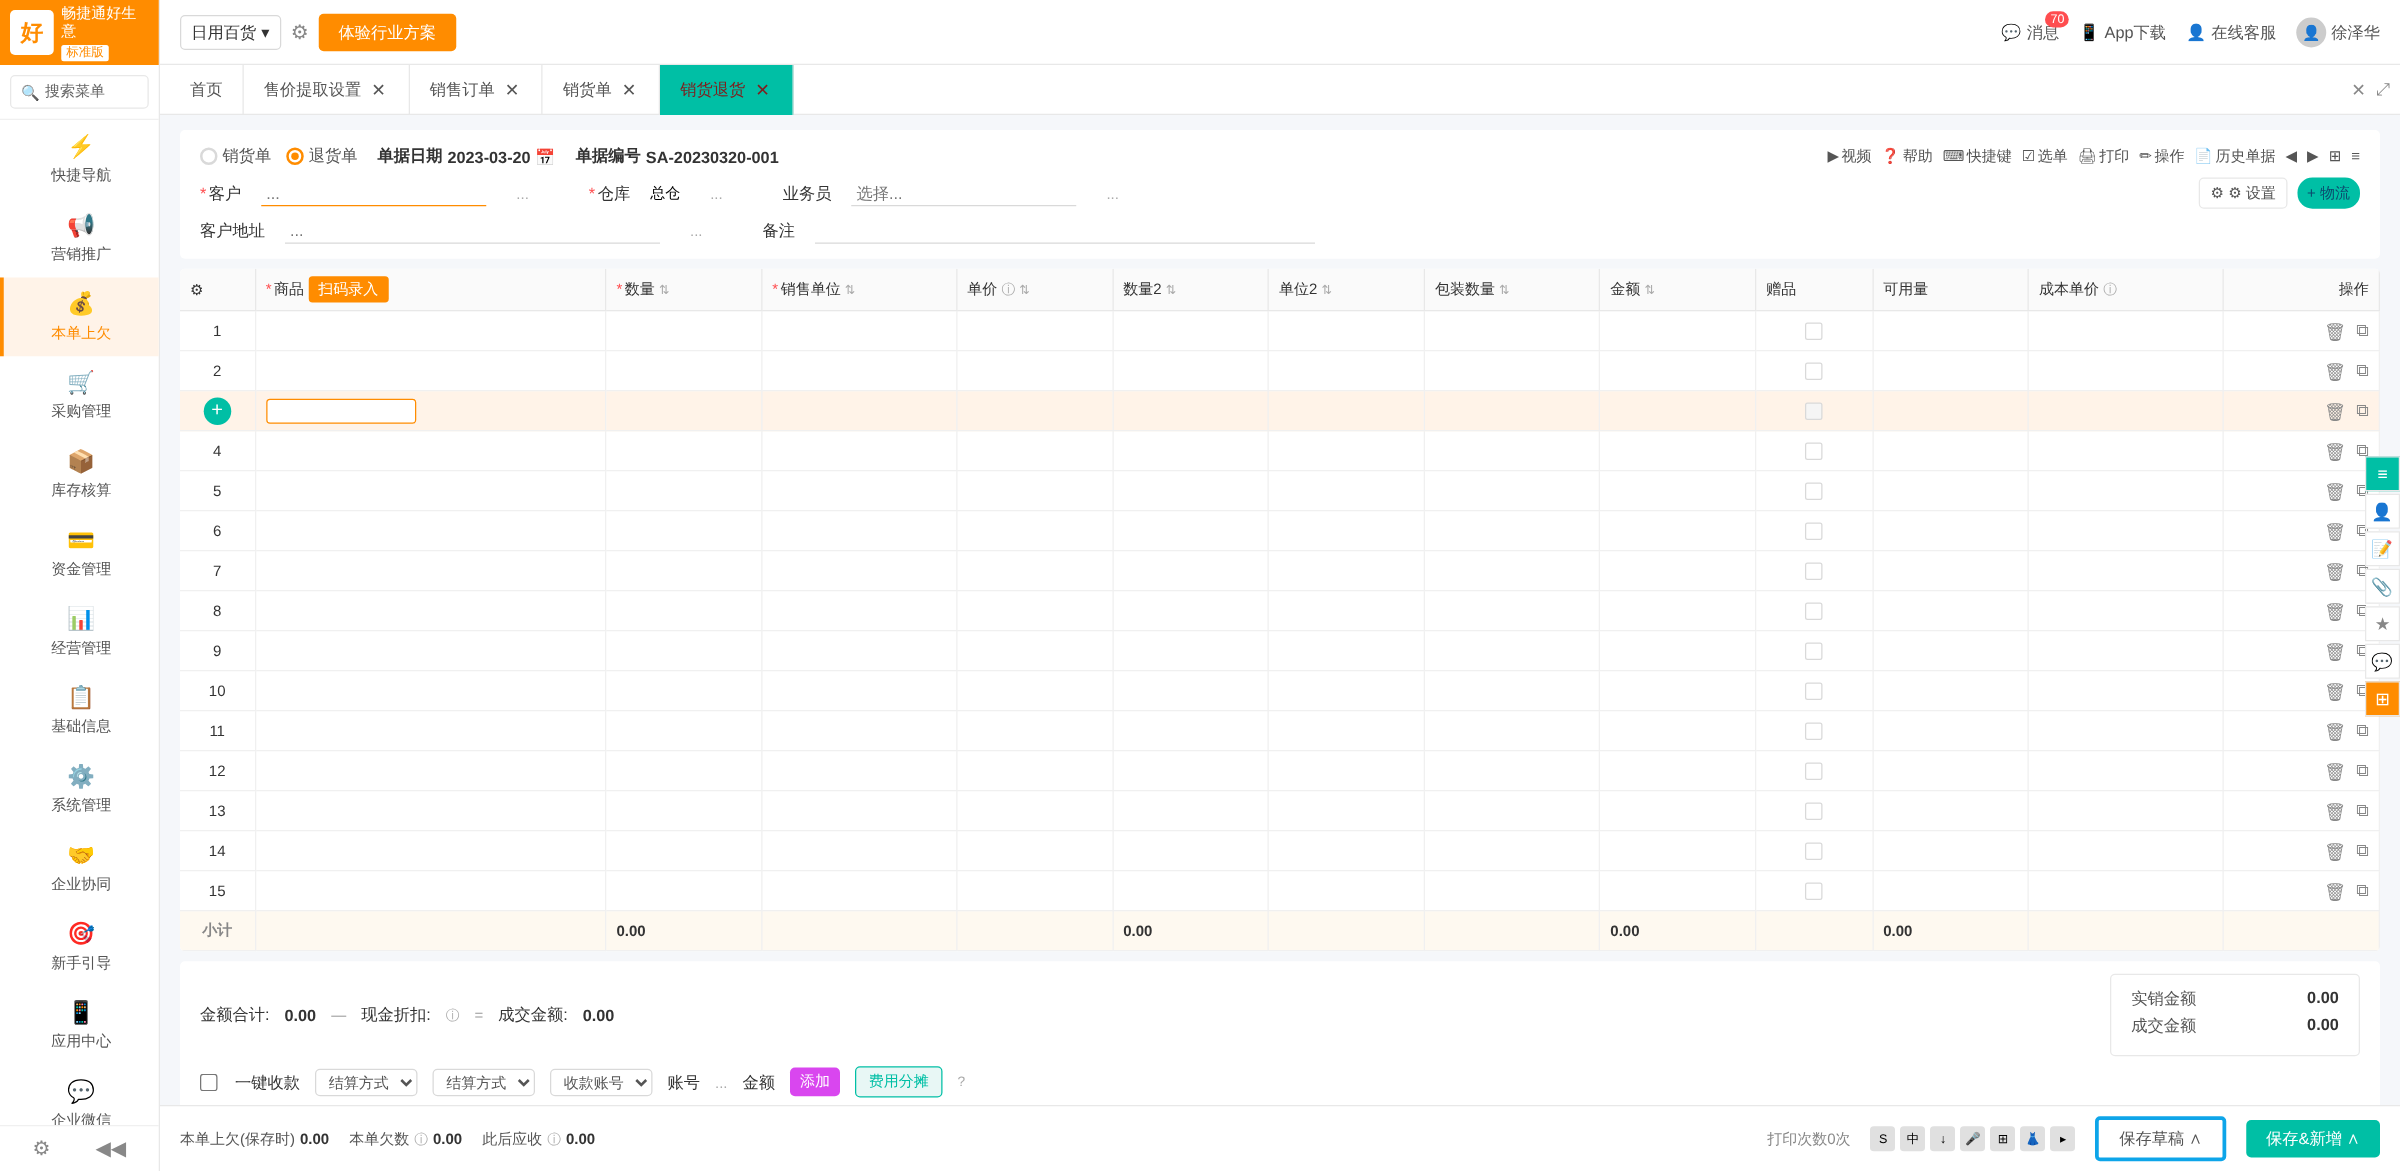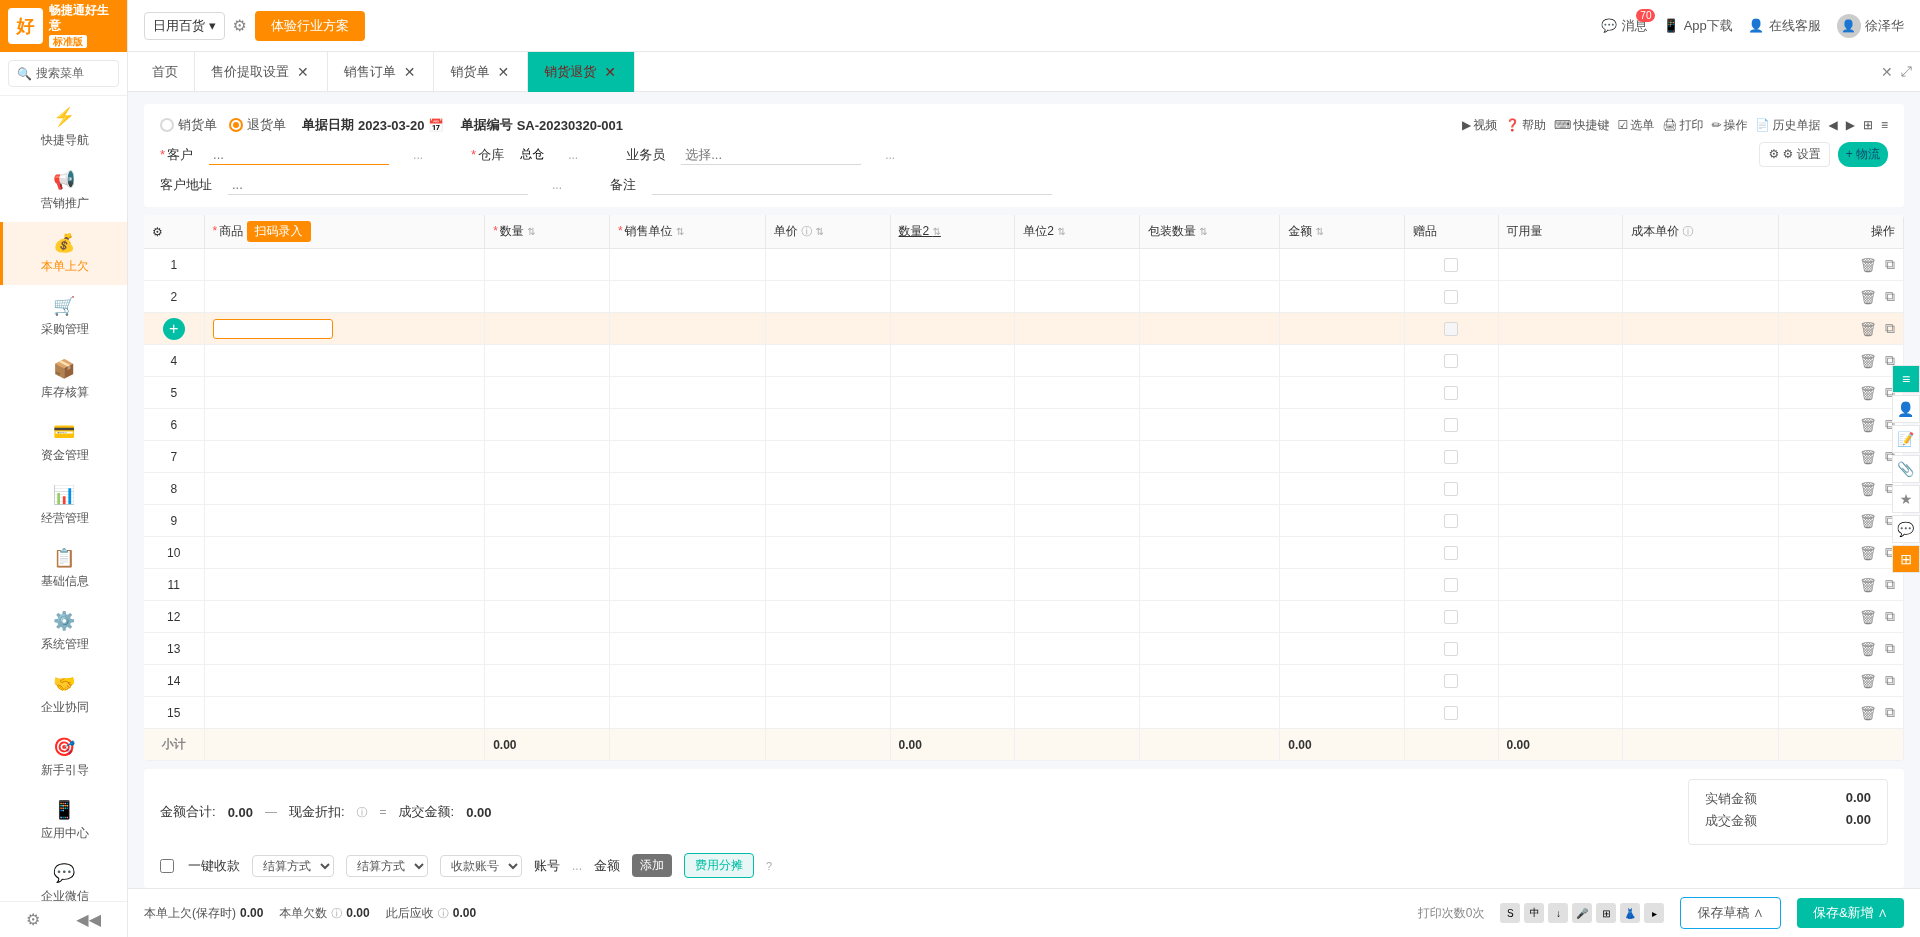--- a/index.html
+++ b/index.html
@@ -2,21 +2,21 @@
 <html><head>
   <meta charset="utf-8">
   <style>
     * { box-sizing: border-box; margin: 0; padding: 0; }
     body { font-family: 'Microsoft YaHei', sans-serif; font-size: 12px; background: #f5f5f5; display: flex; height: 937px; overflow: hidden; }
 
     
     .sidebar { width: 128px; background: #fff; display: flex; flex-direction: column; border-right: 1px solid #e8e8e8; flex-shrink: 0; }
     .sidebar-logo { background: #ff8c00; padding: 10px 8px; display: flex; align-items: center; gap: 6px; height: 52px; }
     .sidebar-logo-icon { width: 36px; height: 36px; background: #fff; border-radius: 4px; display: flex; align-items: center; justify-content: center; color: #ff8c00; font-size: 18px; font-weight: bold; }
-    .sidebar-logo-text { color: #fff; font-size: 12px; line-height: 1.3; font-weight: bold; }
+    .sidebar-logo-text { color: #fff; font-size: 12px; line-height: 1.3; }
     .sidebar-logo-badge { background: #fff; color: #ff8c00; font-size: 10px; padding: 1px 4px; border-radius: 2px; }
     .sidebar-search { padding: 8px; border-bottom: 1px solid #f0f0f0; }
     .sidebar-search-btn { width: 100%; background: none; border: 1px solid #e8e8e8; border-radius: 4px; padding: 4px 8px; font-size: 12px; color: #666; cursor: pointer; display: flex; align-items: center; gap: 4px; }
     .sidebar-nav { flex: 1; overflow-y: auto; }
     .sidebar-item { display: flex; flex-direction: column; align-items: center; padding: 10px 4px; cursor: pointer; color: #555; font-size: 12px; gap: 4px; border-left: 3px solid transparent; }
     .sidebar-item.active { background: #fff3e8; color: #ff8c00; border-left: 3px solid #ff8c00; }
     .sidebar-item-icon { font-size: 18px; }
     .sidebar-bottom { padding: 8px; display: flex; justify-content: space-around; border-top: 1px solid #f0f0f0; }
     .sidebar-bottom-btn { background: none; border: none; cursor: pointer; font-size: 16px; color: #888; }
 
@@ -84,35 +84,35 @@
     .summary-num { color: #ff8c00; }
     .info-icon { color: #aaa; cursor: pointer; font-size: 11px; }
 
     
     .form-footer { background: #fff; border-radius: 4px; padding: 10px 16px; margin-top: 8px; }
     .footer-row { display: flex; align-items: center; gap: 12px; flex-wrap: wrap; }
     .footer-label { font-size: 13px; color: #333; }
     .footer-amount { font-size: 13px; color: #333; font-weight: bold; }
     .footer-minus { color: #999; }
     .footer-equal { color: #999; }
-    .footer-add-btn { background: #737373; color: #fff; border: none; border-radius: 4px; padding: 3px 8px; font-size: 12px; cursor: pointer; }
+    .footer-add-btn { background: #d946ef; color: #fff; border: none; border-radius: 4px; padding: 3px 8px; font-size: 12px; cursor: pointer; }
     .footer-fee-btn { background: none; border: 1px solid #d9d9d9; border-radius: 4px; padding: 3px 10px; font-size: 12px; cursor: pointer; color: #555; }
     .footer-fee-active { background: #e8f7f5; border-color: #00bfa5; color: #00bfa5; }
     .footer-checkbox { width: 14px; height: 14px; border: 1px solid #d9d9d9; border-radius: 2px; cursor: pointer; margin-right: 2px; }
     .footer-select { border: 1px solid #d9d9d9; border-radius: 4px; padding: 2px 6px; font-size: 12px; color: #555; background: #fff; }
 
     
     .bottom-bar { background: #fff; border-top: 1px solid #e8e8e8; padding: 8px 16px; display: flex; align-items: center; gap: 16px; }
     .bottom-info { display: flex; gap: 16px; font-size: 12px; color: #555; flex: 1; }
     .bottom-info-item { display: flex; gap: 4px; align-items: center; }
     .bottom-info-num { color: #333; font-weight: bold; }
     .bottom-print-info { font-size: 12px; color: #888; }
     .bottom-logo-strip { display: flex; gap: 4px; align-items: center; }
     .logo-icon { width: 20px; height: 20px; background: #e0e0e0; border-radius: 3px; display: flex; align-items: center; justify-content: center; font-size: 10px; }
-    .save-draft-btn { background: #fff; border: 1px solid #0ea5e9; border-radius: 4px; padding: 6px 16px; font-size: 13px; cursor: pointer; color: #555; }
+    .save-draft-btn { background: #fff; border: 3px solid #0ea5e9; border-radius: 4px; padding: 6px 16px; font-size: 13px; cursor: pointer; color: #555; }
     .save-new-btn { background: #00bfa5; color: #fff; border: none; border-radius: 4px; padding: 6px 16px; font-size: 13px; cursor: pointer; }
 
     
     .right-btns { position: fixed; right: 0; top: 50%; transform: translateY(-50%); display: flex; flex-direction: column; gap: 2px; z-index: 100; }
     .right-btn { width: 28px; height: 28px; background: #fff; border: 1px solid #e8e8e8; display: flex; align-items: center; justify-content: center; cursor: pointer; font-size: 14px; color: #888; }
 
     
     .summary-panel { background: #fff; border: 1px solid #e8e8e8; border-radius: 4px; padding: 10px 16px; margin-left: auto; min-width: 200px; }
     .summary-panel-row { display: flex; justify-content: space-between; font-size: 13px; margin-bottom: 4px; }
     .summary-panel-label { color: #555; }
@@ -361,21 +361,21 @@
               <span class="col-sort">⇅</span>
             </th>
             <th style="width:100px;">
               <span style="color:#ff4d4f;margin-right:2px;">*</span>销售单位
               <span class="col-sort">⇅</span>
             </th>
             <th style="width:80px;">
               单价 <span class="info-icon">ⓘ</span>
               <span class="col-sort">⇅</span>
             </th>
-            <th style="width:80px;text-decoration:underline;">
+            <th style="width:80px;">
               数量2 <span class="col-sort">⇅</span>
             </th>
             <th style="width:80px;">
               单位2 <span class="col-sort">⇅</span>
             </th>
             <th style="width:90px;">
               包装数量 <span class="col-sort">⇅</span>
             </th>
             <th style="width:80px;">
               金额 <span class="col-sort">⇅</span>

